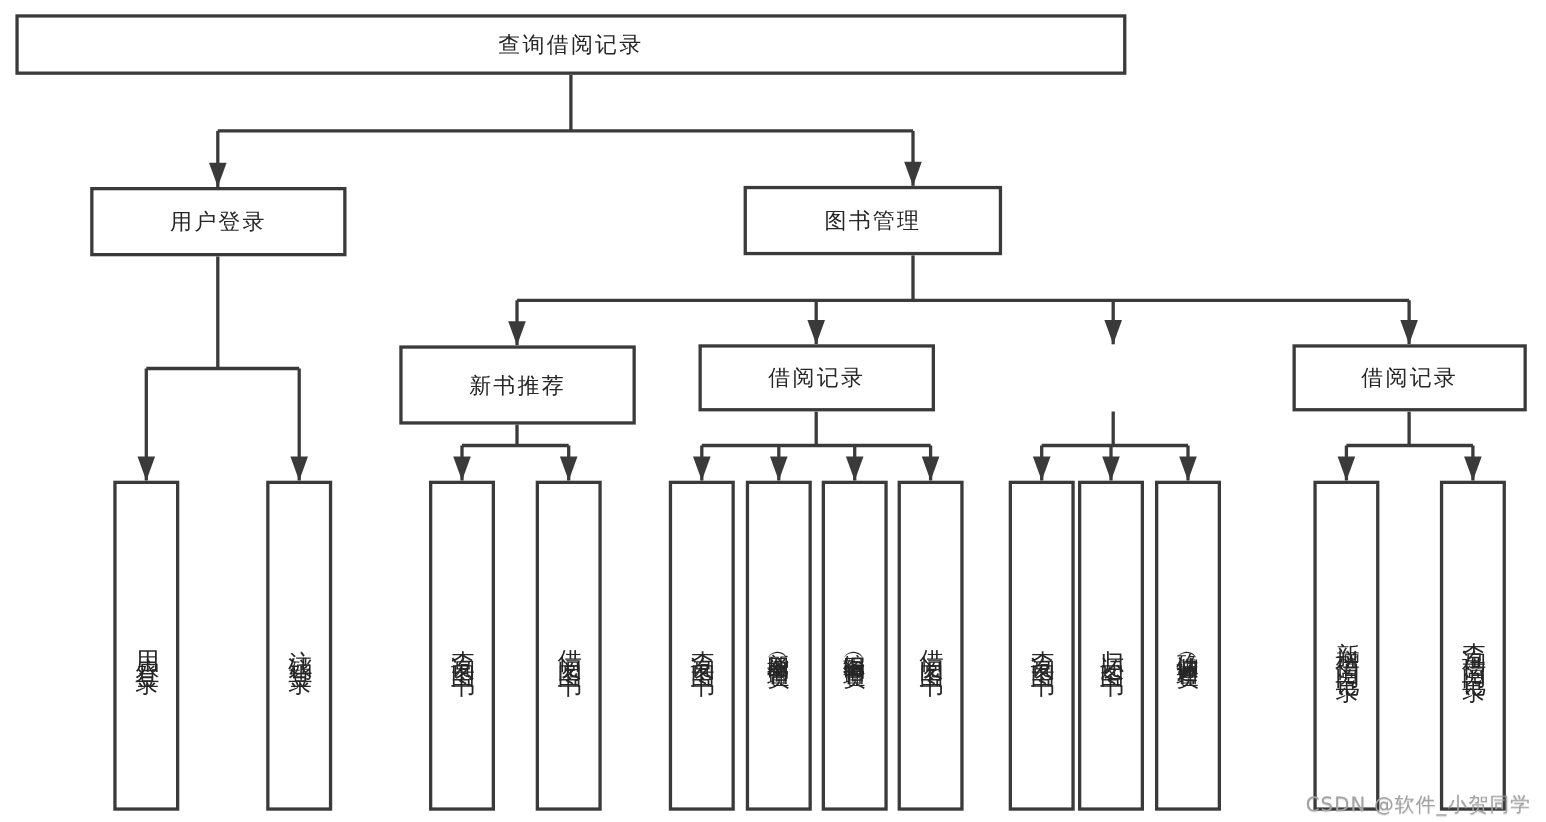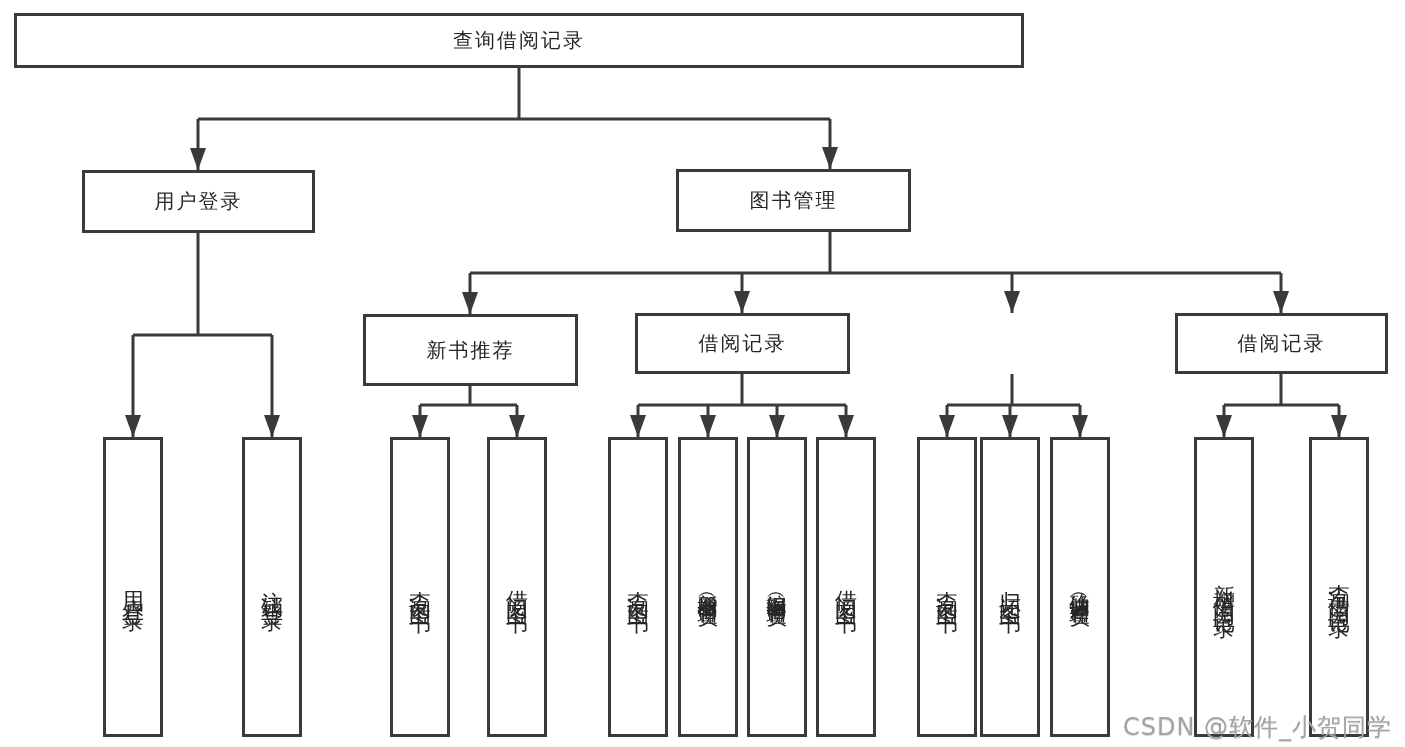--- a/index.html
+++ b/index.html
@@ -42,21 +42,21 @@
     font-size: 22px;
     letter-spacing: 7px;
     line-height: 1;
   }
   .vbox.long .vlabel { font-size: 20px; letter-spacing: 2px; }
 
   .watermark {
     position: absolute;
     right: 13px;
     bottom: 4px;
-    font-size: 24px;
+    font-size: 18px;
     color: var(--watermark);
     letter-spacing: 1px;
     text-shadow: 0 1px 1px rgba(120,120,120,0.35);
     white-space: nowrap;
     margin-left: 24px;
   }
 </style>
 </head>
 <body>
 

